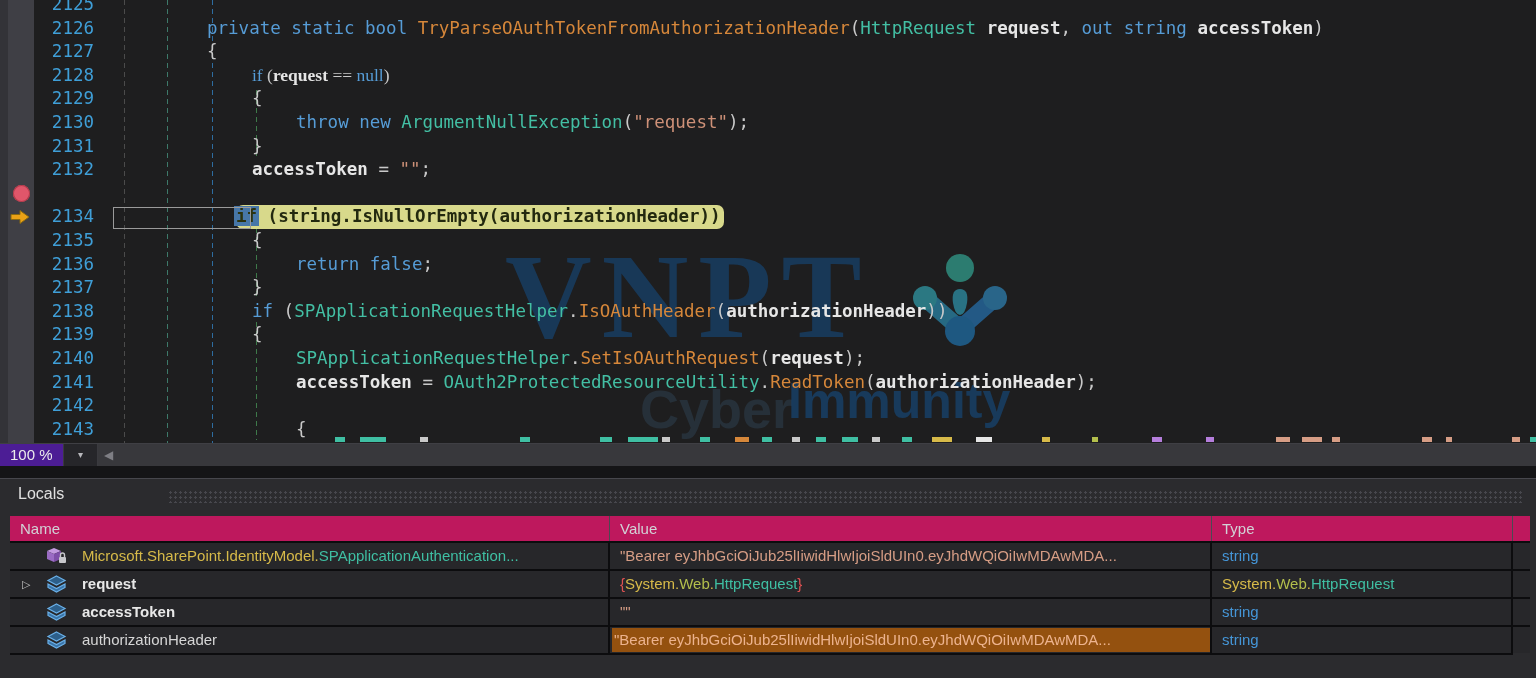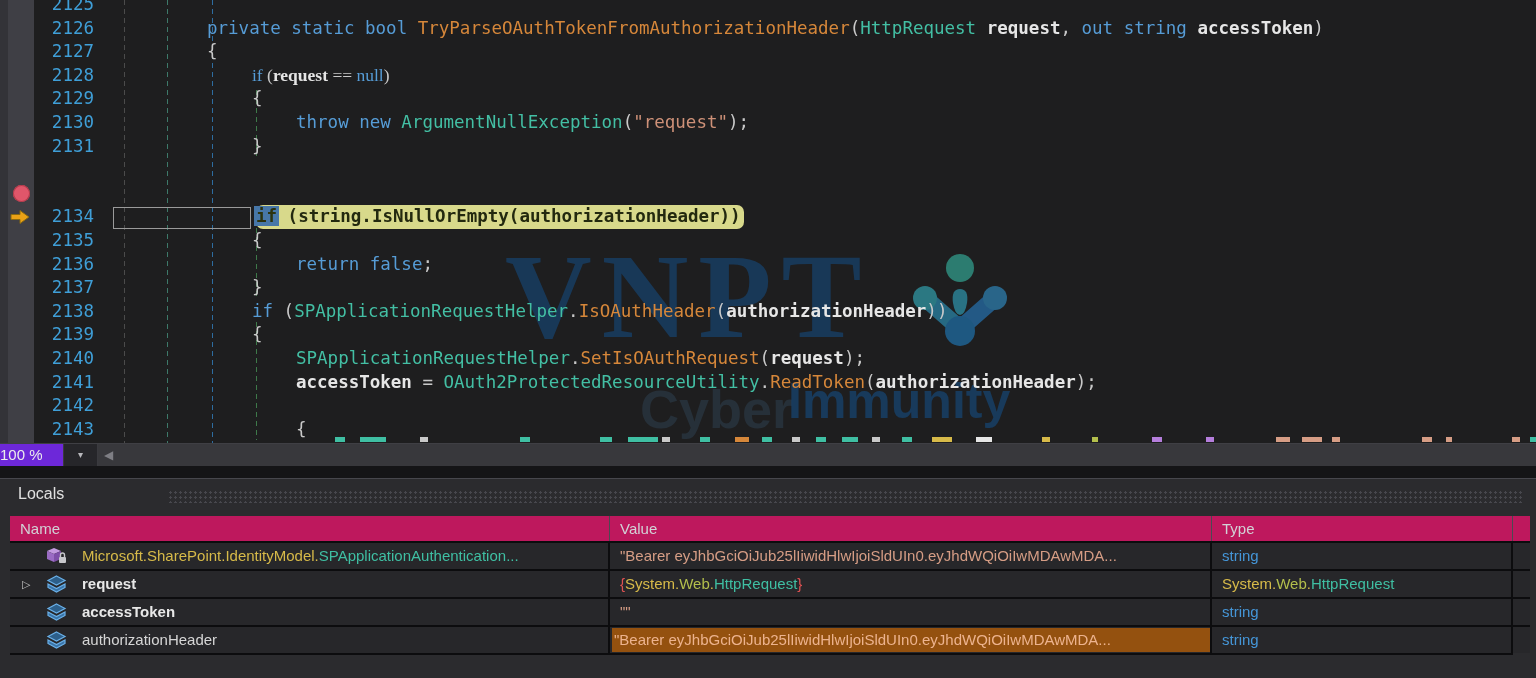--- a/index.html
+++ b/index.html
@@ -27,22 +27,22 @@
              background:#e0566a;box-shadow:inset 0 0 0 1px #b23a4a;z-index:3;}
   .exec-arrow{position:absolute;left:9px;z-index:3;}
   #watermark{position:absolute;inset:0;z-index:1;pointer-events:none;}
   .wm-vnpt{position:absolute;left:505px;top:228px;font-size:120px;font-weight:bold;
            letter-spacing:10px;color:#173f66;opacity:.8;font-family:Liberation Serif, serif;}
   .wm-cyber{position:absolute;left:640px;top:378px;font-size:54px;font-weight:bold;color:#3a5a75;opacity:.30;}
   .wm-immunity{position:absolute;left:788px;top:372px;font-size:50px;font-weight:bold;color:#173f66;opacity:.85;}
   .frag{position:absolute;height:5px;top:437px;z-index:2;}
   
   #hscroll{position:absolute;left:0;top:443px;width:1536px;height:23px;background:#38383c;border-top:1px solid #3f3f44;box-sizing:border-box;}
-  #zoom-box{position:absolute;left:0;top:0;width:64px;height:23px;background:#6d28d9;color:#ececec;
-            font-size:15px;line-height:22px;box-sizing:border-box;border-right:1px solid #3a3a3f;}
+  #zoom-box{position:absolute;left:0;top:0;width:64px;height:23px;background:#4c1d95;color:#ececec;
+            font-size:15px;line-height:22px;padding-left:10px;box-sizing:border-box;border-right:1px solid #3a3a3f;}
   #zoom-drop{position:absolute;left:64px;top:0;width:34px;height:23px;background:#26262a;
              color:#b8b8bc;text-align:center;font-size:10px;line-height:22px;border-right:1px solid #3a3a3f;box-sizing:border-box;}
   #scroll-left{position:absolute;left:104px;top:4px;color:#7e7e84;font-size:12px;line-height:15px;}
   
   #gap{position:absolute;left:0;top:466px;width:1536px;height:12px;background:#151517;}
   
   #locals{position:absolute;left:0;top:478px;width:1536px;height:200px;background:#2b2b2e;border-top:1px solid #47474d;box-sizing:border-box;}
   #locals-title{position:absolute;left:18px;top:6px;font-size:16px;color:#e0e0e0;}
   #locals-dots{position:absolute;left:168px;top:11px;width:1356px;height:13px;
                background-image:radial-gradient(#47474d 1.1px,transparent 1.2px);background-size:5px 5px;}
@@ -93,22 +93,23 @@
     </div>
 
     <div id="lines">
         <div class="cl" style="top: -7px;"><span class="lnum">2125</span><span class="codetxt" style="left: 207px;"></span></div>
         <div class="cl" style="top: 16.6px;"><span class="lnum">2126</span><span class="codetxt" style="left: 207px;"><span class="c-kw">private static bool </span><span class="c-m">TryParseOAuthTokenFromAuthorizationHeader</span><span class="c-p">(</span><span class="c-cls">HttpRequest</span><span class="c-p"> </span><span class="c-v">request</span><span class="c-p">, </span><span class="c-kw">out string</span><span class="c-p"> </span><span class="c-v">accessToken</span><span class="c-p">)</span></span></div>
         <div class="cl" style="top: 40.2px;"><span class="lnum">2127</span><span class="codetxt" style="left: 207px;"><span class="c-p">{</span></span></div>
         <div class="cl" style="top: 63.8px;"><span class="lnum">2128</span><span class="codetxt" style="left: 252px; font-family: Liberation Serif, serif;"><span class="c-kw">if</span><span class="c-p"> (</span><span class="c-v">request</span><span class="c-p"> == </span><span class="c-kw">null</span><span class="c-p">)</span></span></div>
         <div class="cl" style="top: 87.4px;"><span class="lnum">2129</span><span class="codetxt" style="left: 252px;"><span class="c-p">{</span></span></div>
         <div class="cl" style="top: 111px;"><span class="lnum">2130</span><span class="codetxt" style="left: 296px;"><span class="c-kw">throw new </span><span class="c-cls">ArgumentNullException</span><span class="c-p">(</span><span class="c-str">"request"</span><span class="c-p">);</span></span></div>
         <div class="cl" style="top: 134.6px;"><span class="lnum">2131</span><span class="codetxt" style="left: 252px;"><span class="c-p">}</span></span></div>
+        <div class="cl" style="top: 158.2px;"><span class="lnum">2132</span><span class="codetxt" style="left: 252px;"><span class="c-v">accessToken</span><span class="c-p"> = </span><span class="c-str">""</span><span class="c-p">;</span></span></div>
         <div class="bp-circle" style="top: 184.8px;"></div>
-        <div class="cl" style="top: 205.4px;"><span class="lnum">2134</span><span class="codetxt hl-yellow" style="left: 256px; border-radius: 7px;"><span class="c-dk if-sel">if</span><span class="c-dk"> (string.IsNullOrEmpty(authorizationHeader))</span></span></div>
+        <div class="cl" style="top: 205.4px;"><span class="lnum">2134</span><span class="codetxt hl-yellow" style="left: 236px; border-radius: 7px;"><span class="c-dk if-sel">if</span><span class="c-dk"> (string.IsNullOrEmpty(authorizationHeader))</span></span></div>
         <div id="stmt-box" style="top: 206.9px;"></div>
         <div class="exec-arrow" style="top: 209.4px;"><svg width="22" height="16" viewBox="0 0 22 16">
             <path d="M2 5.5 h9 V1.5 L20 8 L11 14.5 V10.5 H2 Z" fill="#eba216" stroke="#8a6a10" stroke-width="1"></path>
           </svg></div>
         <div class="cl" style="top: 229px;"><span class="lnum">2135</span><span class="codetxt" style="left: 252px;"><span class="c-p">{</span></span></div>
         <div class="cl" style="top: 252.6px;"><span class="lnum">2136</span><span class="codetxt" style="left: 296px;"><span class="c-kw">return false</span><span class="c-p">;</span></span></div>
         <div class="cl" style="top: 276.2px;"><span class="lnum">2137</span><span class="codetxt" style="left: 252px;"><span class="c-p">}</span></span></div>
         <div class="cl" style="top: 299.8px;"><span class="lnum">2138</span><span class="codetxt" style="left: 252px;"><span class="c-kw">if</span><span class="c-p"> (</span><span class="c-cls">SPApplicationRequestHelper</span><span class="c-p">.</span><span class="c-m">IsOAuthHeader</span><span class="c-p">(</span><span class="c-v">authorizationHeader</span><span class="c-p">))</span></span></div>
         <div class="cl" style="top: 323.4px;"><span class="lnum">2139</span><span class="codetxt" style="left: 252px;"><span class="c-p">{</span></span></div>
         <div class="cl" style="top: 347px;"><span class="lnum">2140</span><span class="codetxt" style="left: 296px;"><span class="c-cls">SPApplicationRequestHelper</span><span class="c-p">.</span><span class="c-m">SetIsOAuthRequest</span><span class="c-p">(</span><span class="c-v">request</span><span class="c-p">);</span></span></div>

